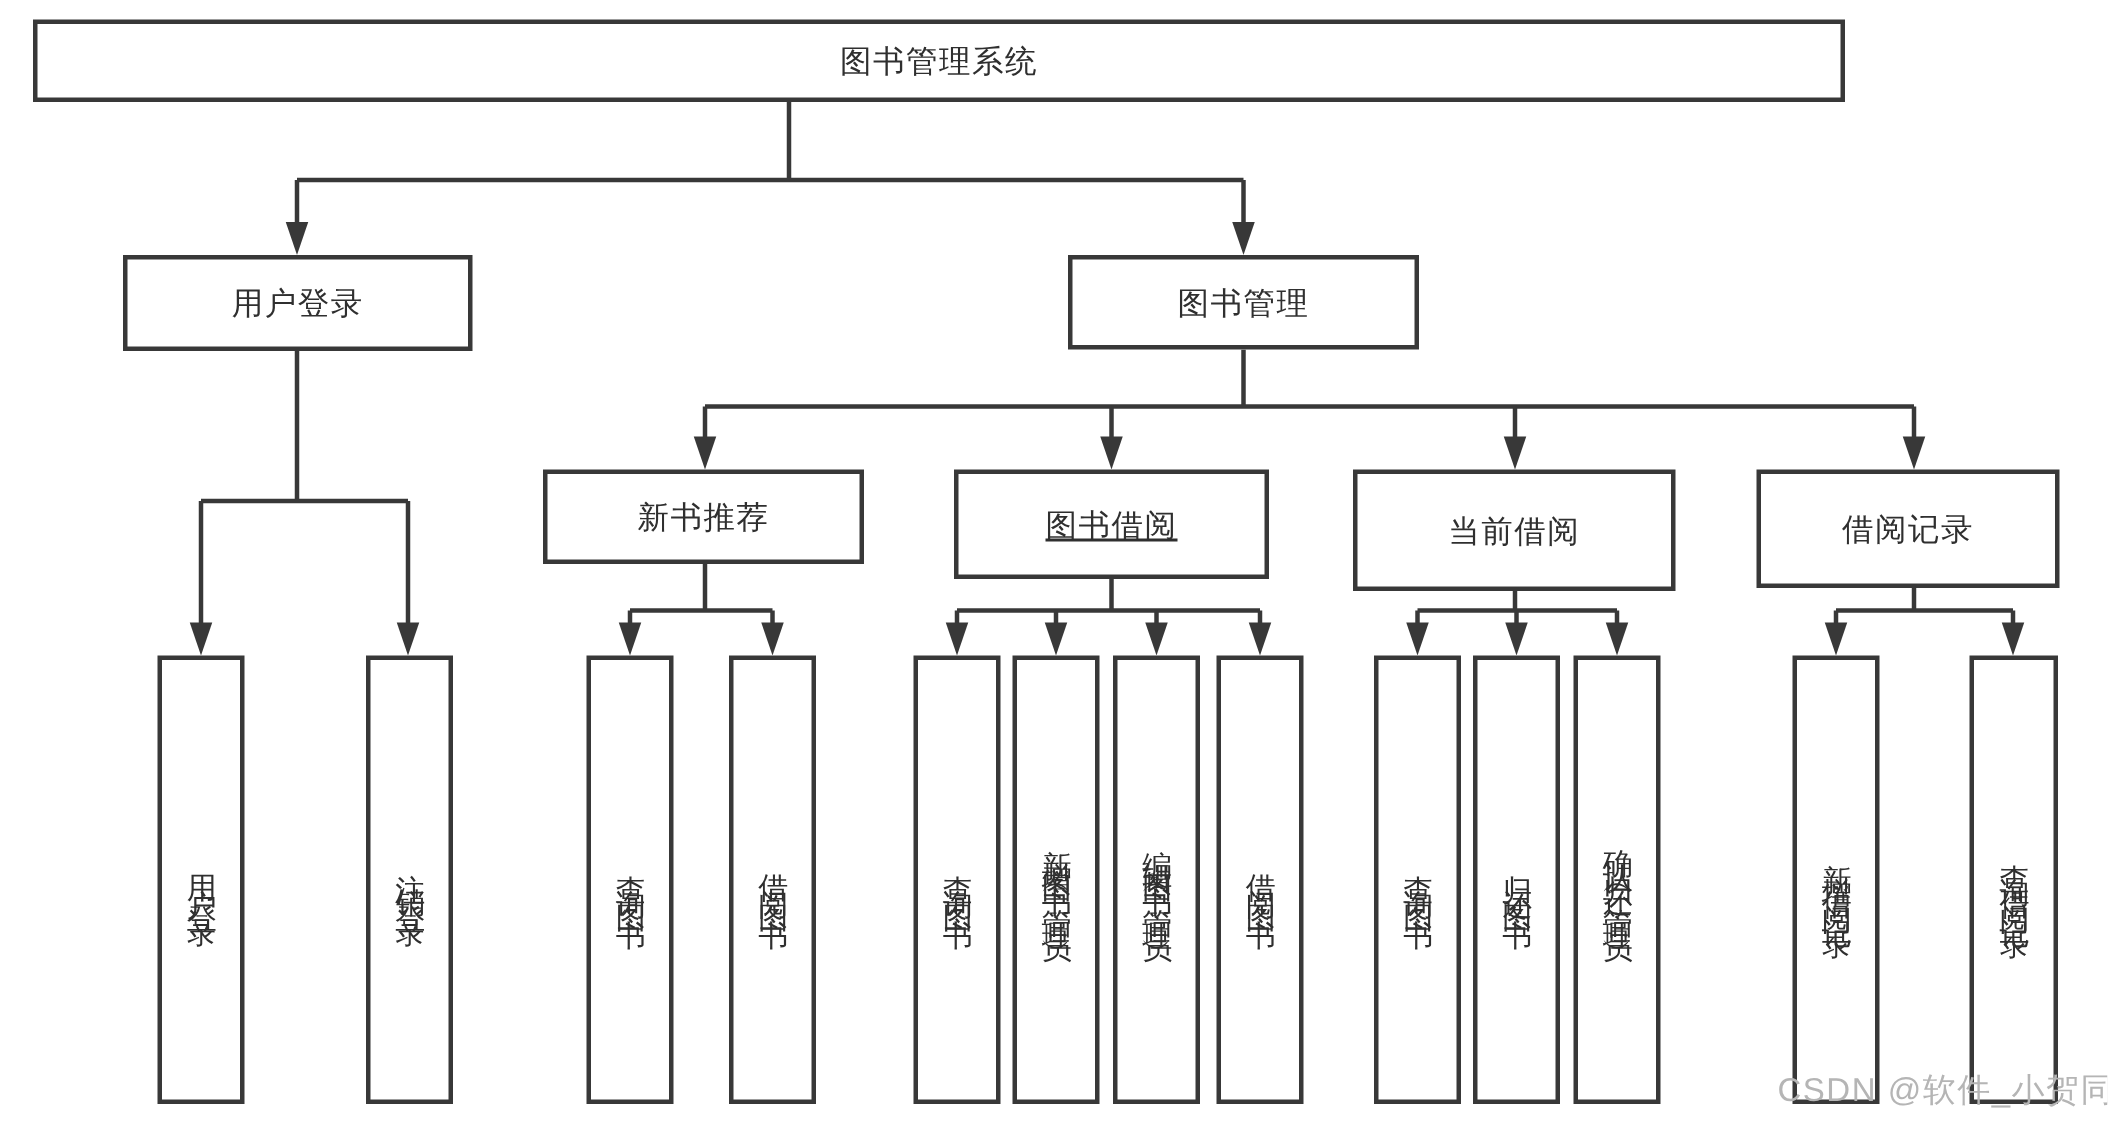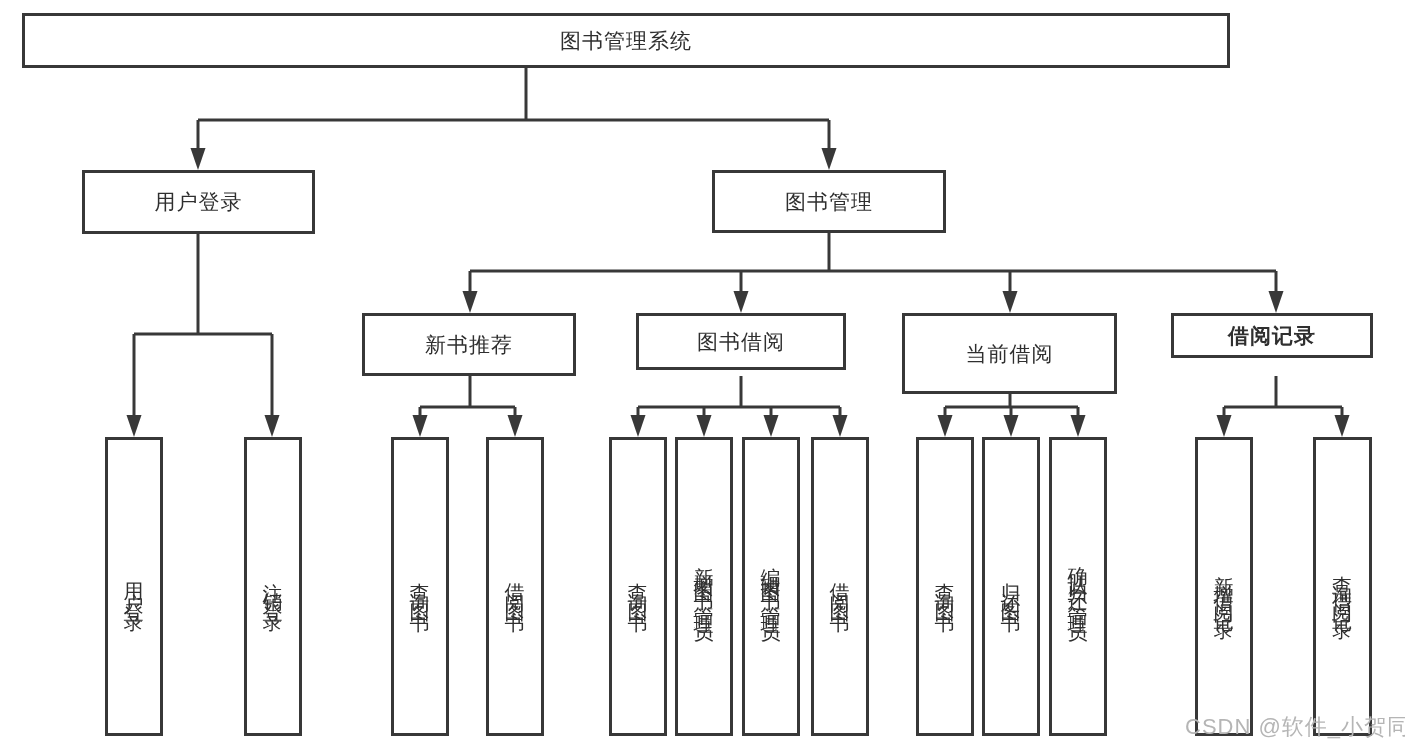--- a/index.html
+++ b/index.html
@@ -120,23 +120,23 @@
     <path class="ln" d="M1342 407 V417"></path>
       <polygon class="ah" points="1334.5,415 1349.5,415 1342,437"></polygon>
   </svg>
 
   <div class="node" style="left:22px;top:13px;width:1208px;height:55px;">图书管理系统</div>
 
   <div class="node" style="left:82px;top:170px;width:233px;height:64px;">用户登录</div>
   <div class="node" style="left:712px;top:170px;width:234px;height:63px;">图书管理</div>
 
   <div class="node" style="left:362px;top:313px;width:214px;height:63px;">新书推荐</div>
-  <div class="node" style="left:636px;top:313px;width:210px;height:57px;">图书借阅</div>
+  <div class="node" style="left:636px;top:313px;width:210px;height:73px;text-decoration:underline;">图书借阅</div>
   <div class="node" style="left:902px;top:313px;width:215px;height:81px;">当前借阅</div>
-  <div class="node" style="left:1171px;top:313px;width:202px;height:45px;font-weight:bold;">借阅记录</div>
+  <div class="node" style="left:1171px;top:313px;width:202px;height:79px;">借阅记录</div>
 
   <div class="vnode" style="left:105px;top:437px;width:58px;height:299px;">用户登录</div>
   <div class="vnode" style="left:244px;top:437px;width:58px;height:299px;">注销登录</div>
 
   <div class="vnode" style="left:391px;top:437px;width:58px;height:299px;">查询图书</div>
   <div class="vnode" style="left:486px;top:437px;width:58px;height:299px;">借阅图书</div>
 
   <div class="vnode" style="left:609px;top:437px;width:58px;height:299px;">查询图书</div>
   <div class="vnode" style="left:675px;top:437px;width:58px;height:299px;letter-spacing:8px;">新增图书（管理员）</div>
   <div class="vnode" style="left:742px;top:437px;width:58px;height:299px;letter-spacing:8px;">编辑图书（管理员）</div>

